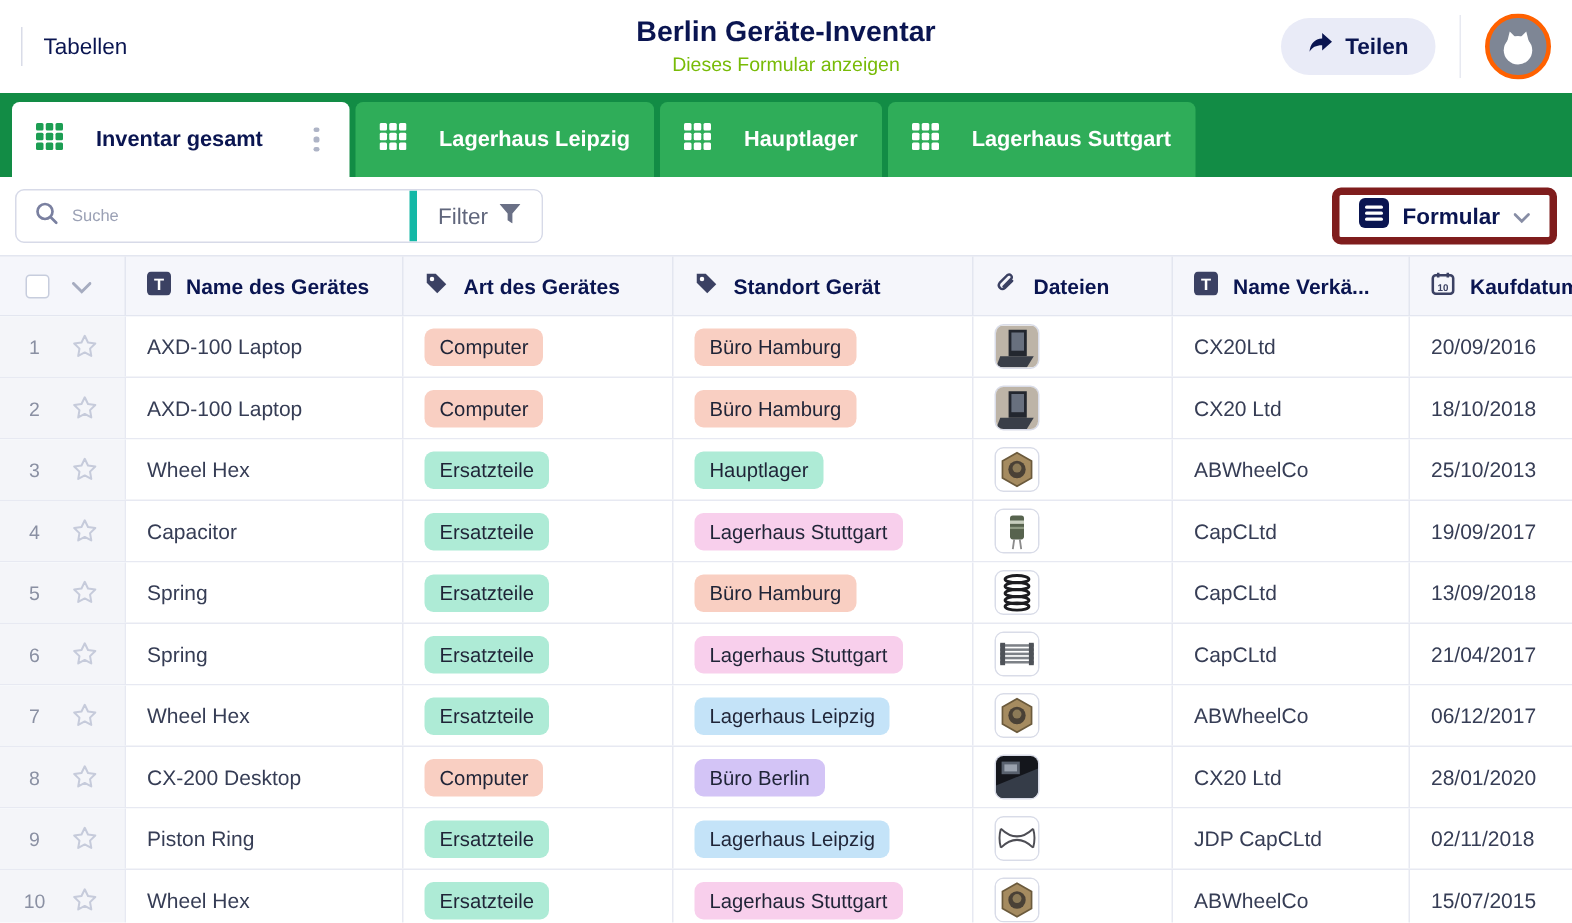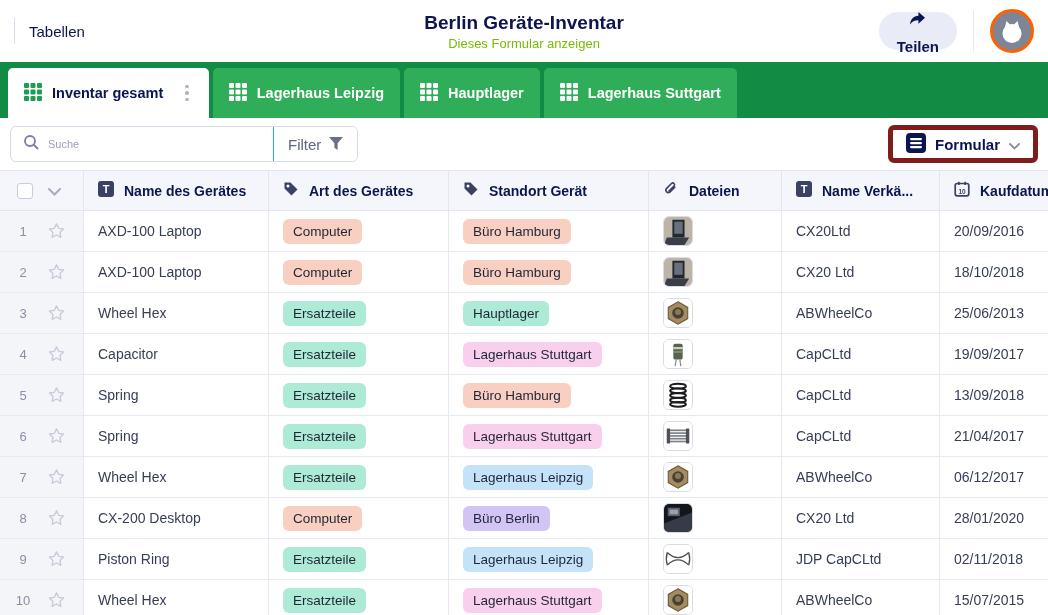--- a/index.html
+++ b/index.html
@@ -14,46 +14,46 @@
   .brand-word { font-size:28px; font-weight:800; color:#0A1551; letter-spacing:-1px; }
   .v-div { width:1px; height:26px; background:#D9DCE8; }
   .product-name { font-size:15px; color:#0A1551; }
   .tb-center { position:absolute; left:50%; top:50%; transform:translate(-50%,-50%);
     text-align:center; }
   .page-title { font-size:19px; font-weight:700; color:#0A1551; }
   .page-subtitle { font-size:13px; color:#78BB07; margin-top:2px; cursor:pointer; }
   .tb-right { display:flex; align-items:center; gap:16px; }
   .share-btn { display:flex; align-items:center; gap:8px; background:#E9EBF7;
     border:none; border-radius:19px; height:38px; padding:0 18px; cursor:pointer;
-    font-family:inherit; font-size:15px; font-weight:700; color:#0A1551;flex-direction:column; }
+    font-family:inherit; font-size:15px; font-weight:700; color:#0A1551; }
   .v-div2 { width:1px; height:42px; background:#E7E9F1; }
   .avatar { width:44px; height:44px; border-radius:50%; cursor:pointer; }
 
   
   .tabbar { height:56px; background:#128C45; display:flex; align-items:flex-end;
     padding:0 0 0 8px; gap:4px; }
-  .tab { height:50px; display:flex; align-items:center; gap:10px; padding:0 16px;
+  .tab { height:50px; display:flex; align-items:center; gap:22px; padding:0 16px;
     border-radius:5px 5px 0 0; background:#2FAD59; color:#fff; font-size:14.5px;
     font-weight:700; cursor:pointer; white-space:nowrap;justify-content:center; }
   .tab.active { background:#fff; color:#0A1551; }
   .kebab { display:inline-flex; flex-direction:column; gap:3px; margin-left:8px;
     padding:3px 4px; cursor:pointer; }
   .kebab i { width:3.5px; height:3.5px; border-radius:50%; background:#AEB4C6; }
 
   
   .toolbar { height:52px; background:#fff; display:flex; align-items:center;
     justify-content:space-between; padding:0 10px; }
   .search-group { display:flex; align-items:stretch; height:36px;
     border:1px solid #D7DAE8; border-radius:6px; background:#fff; overflow:hidden; }
   .search-seg { display:flex; align-items:center; gap:9px; padding:0 12px; width:262px; }
   .search-seg input { border:none; outline:none; font-family:inherit; font-size:11px;
     color:#b91c1c; width:100%; }
   .search-seg input::placeholder { color:#9BA1B5; }
   .filter-btn { display:flex; align-items:center; gap:8px; border:none;
-    border-left:1px solid #14b8a6; background:#fff; padding:0 14px; cursor:pointer;
+    border-left:5px solid #14b8a6; background:#fff; padding:0 14px; cursor:pointer;
     font-family:inherit; font-size:15px; color:#60667C; }
   .form-btn { display:flex; align-items:center; gap:9px; height:38px; background:#fff;
     border:5px solid #7f1d1d; border-radius:6px; padding:2px 13px; cursor:pointer;
     font-family:inherit; font-size:15px; font-weight:700; color:#0A1551; }
 
   
   .grid-row { display:grid;
     grid-template-columns:83px 185px 180px 200px 133px 158px minmax(0,1fr); }
   .thead { background:#F5F6FB; border-top:1px solid #E3E6F0;
     border-bottom:1px solid #E3E6F0; height:41px; }
@@ -346,21 +346,21 @@
         <span class="thumb">
           <svg viewBox="0 0 30 30">
             <rect width="30" height="30" fill="#fff"></rect>
             <polygon points="15,3 25.4,9 25.4,21 15,27 4.6,21 4.6,9" fill="#A58B60" stroke="#6B5A3C" stroke-width="1.2"></polygon>
             <circle cx="15" cy="15" r="6.2" fill="#4A4136"></circle>
             <circle cx="15" cy="14" r="3.2" fill="#8C7A57"></circle>
           </svg>
         </span>
       </div>
       <div class="td">ABWheelCo</div>
-      <div class="td">25/06/2013</div>
+      <div class="td">25/10/2013</div>
     </div>
     <div class="trow grid-row">
       <div class="td rowhead">
         <span class="rownum">4</span>
         <span class="star">
           <svg width="19" height="18" viewBox="0 0 24 24" fill="none" stroke="#C6CBDB" stroke-width="1.8" stroke-linejoin="round">
             <path d="M12 2.5l2.9 5.9 6.5.9-4.7 4.6 1.1 6.5L12 17.3l-5.8 3.1 1.1-6.5L2.6 9.3l6.5-.9Z"></path>
           </svg>
         </span>
       </div>

